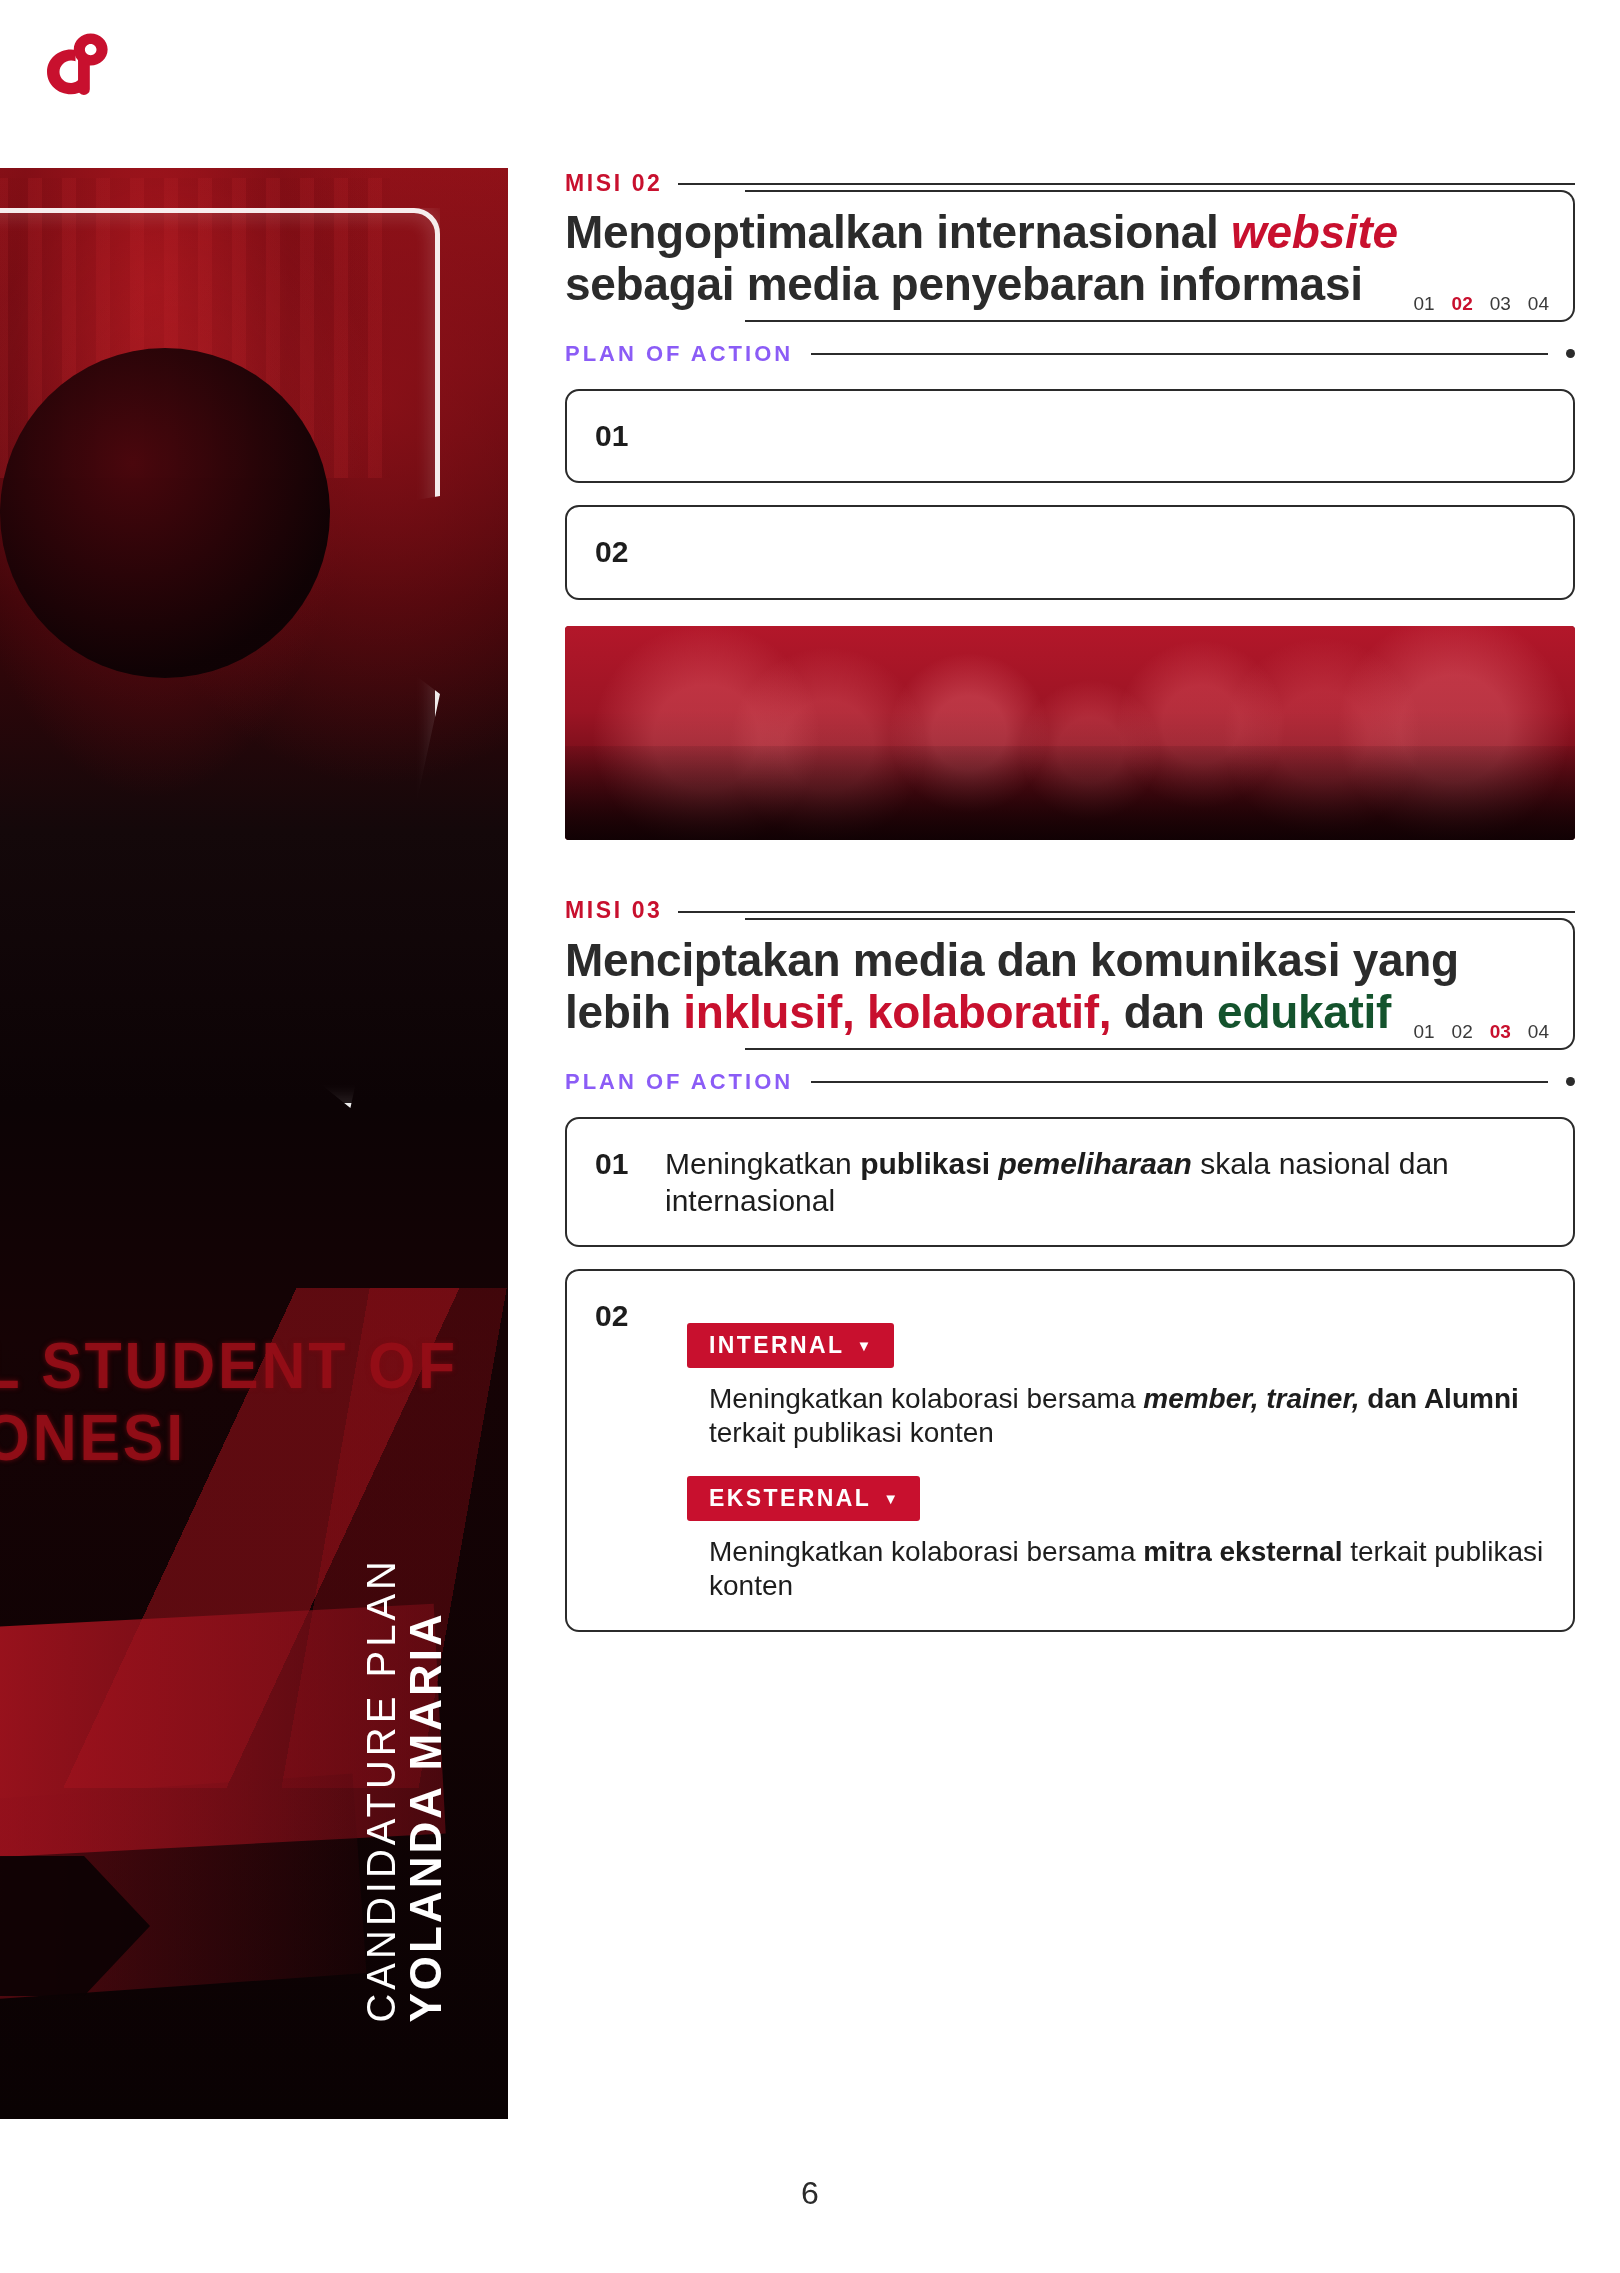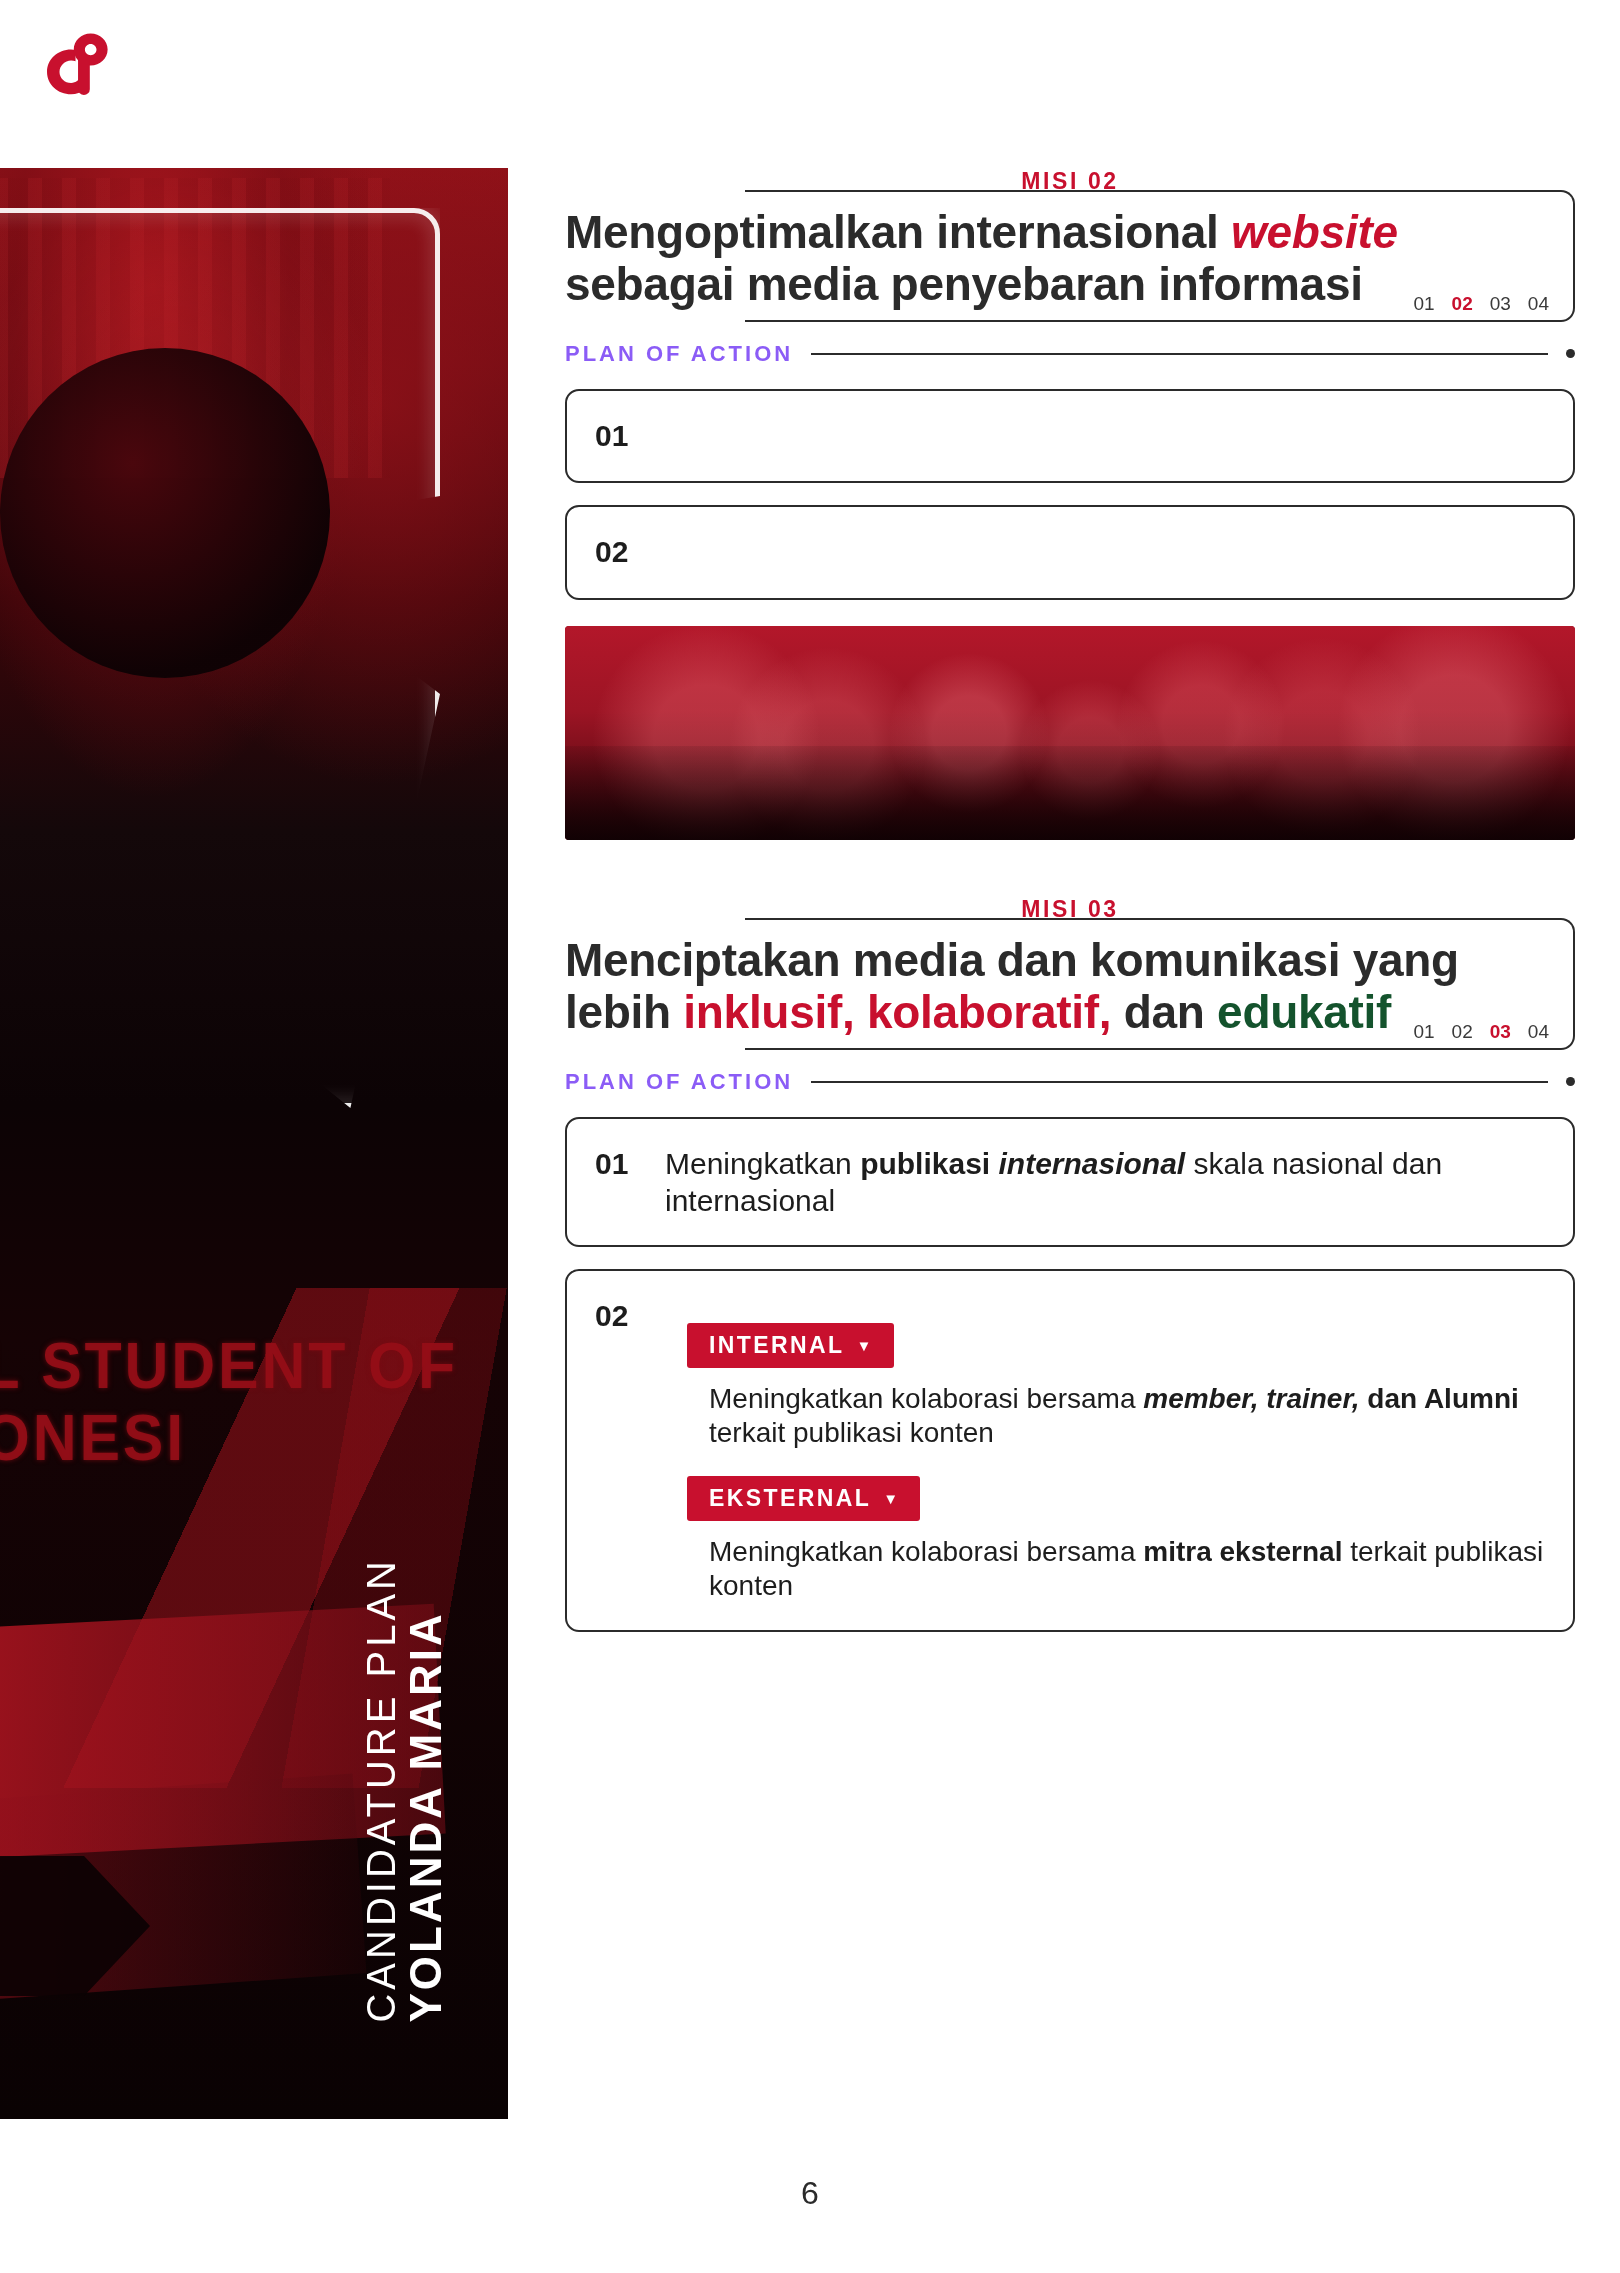--- a/index.html
+++ b/index.html
@@ -118,21 +118,20 @@
     position: absolute;
     left: 565px; top: 0;
     width: 1010px; height: 2273px;
   }
 
   
   .misi-block { position: relative; }
   .misi-kicker-row {
     display: flex; align-items: center; gap: 16px;
     height: 30px;
-    flex-direction: column;
   }
   .misi-kicker {
     color: #c8102e;
     font-weight: bold;
     font-size: 23px;
     letter-spacing: 2.6px;
     white-space: nowrap;
   }
   .kicker-rule {
     flex: 1; height: 2px; background: #2b2b2b;
@@ -329,21 +328,21 @@
             </div>
           </div>
           <div class="poa-row">
             <span class="poa-label">PLAN OF ACTION</span>
             <span class="poa-rule"></span>
             <span class="poa-dot"></span>
           </div>
           <div class="card">
             <div class="num">01</div>
             <div style="flex:1">
-              <div class="body"><span>Meningkatkan </span><span class="b" style="font-weight:bold">publikasi </span><span style="font-weight:bold;font-style:italic">internasional</span><span> skala nasional dan internasional</span></div>
+              <div class="body"><span>Meningkatkan </span><span class="b" style="font-weight:bold">publikasi </span><span style="font-weight:bold;font-style:italic">pemeliharaan</span><span> skala nasional dan internasional</span></div>
             </div>
           </div>
           <div class="card">
             <div class="num">02</div>
             <div style="flex:1">
               <div class="indent">
                 <div><div class="badge">
                     <span>INTERNAL</span>
                     <span class="caret">▼</span>
                   </div><div class="subtext"><span>Meningkatkan kolaborasi bersama </span><span style="font-weight:bold;font-style:italic">member, trainer,</span><span class="b" style="font-weight:bold"> dan Alumni</span><span> terkait publikasi konten</span></div></div>

